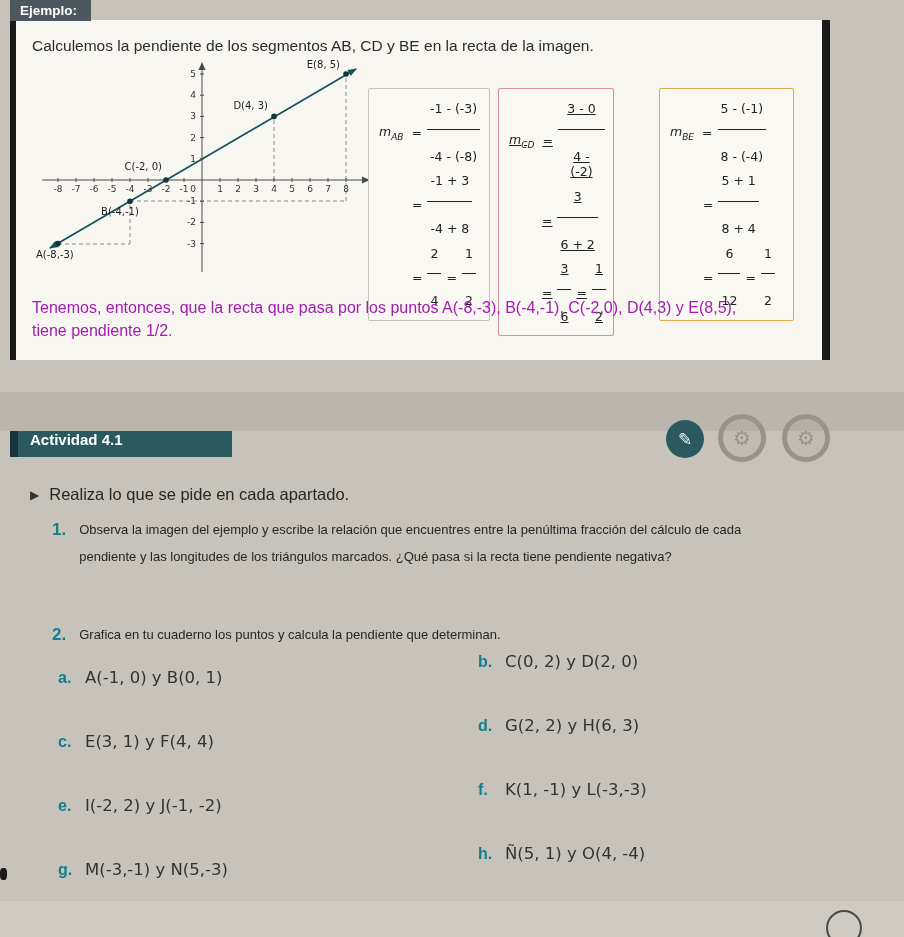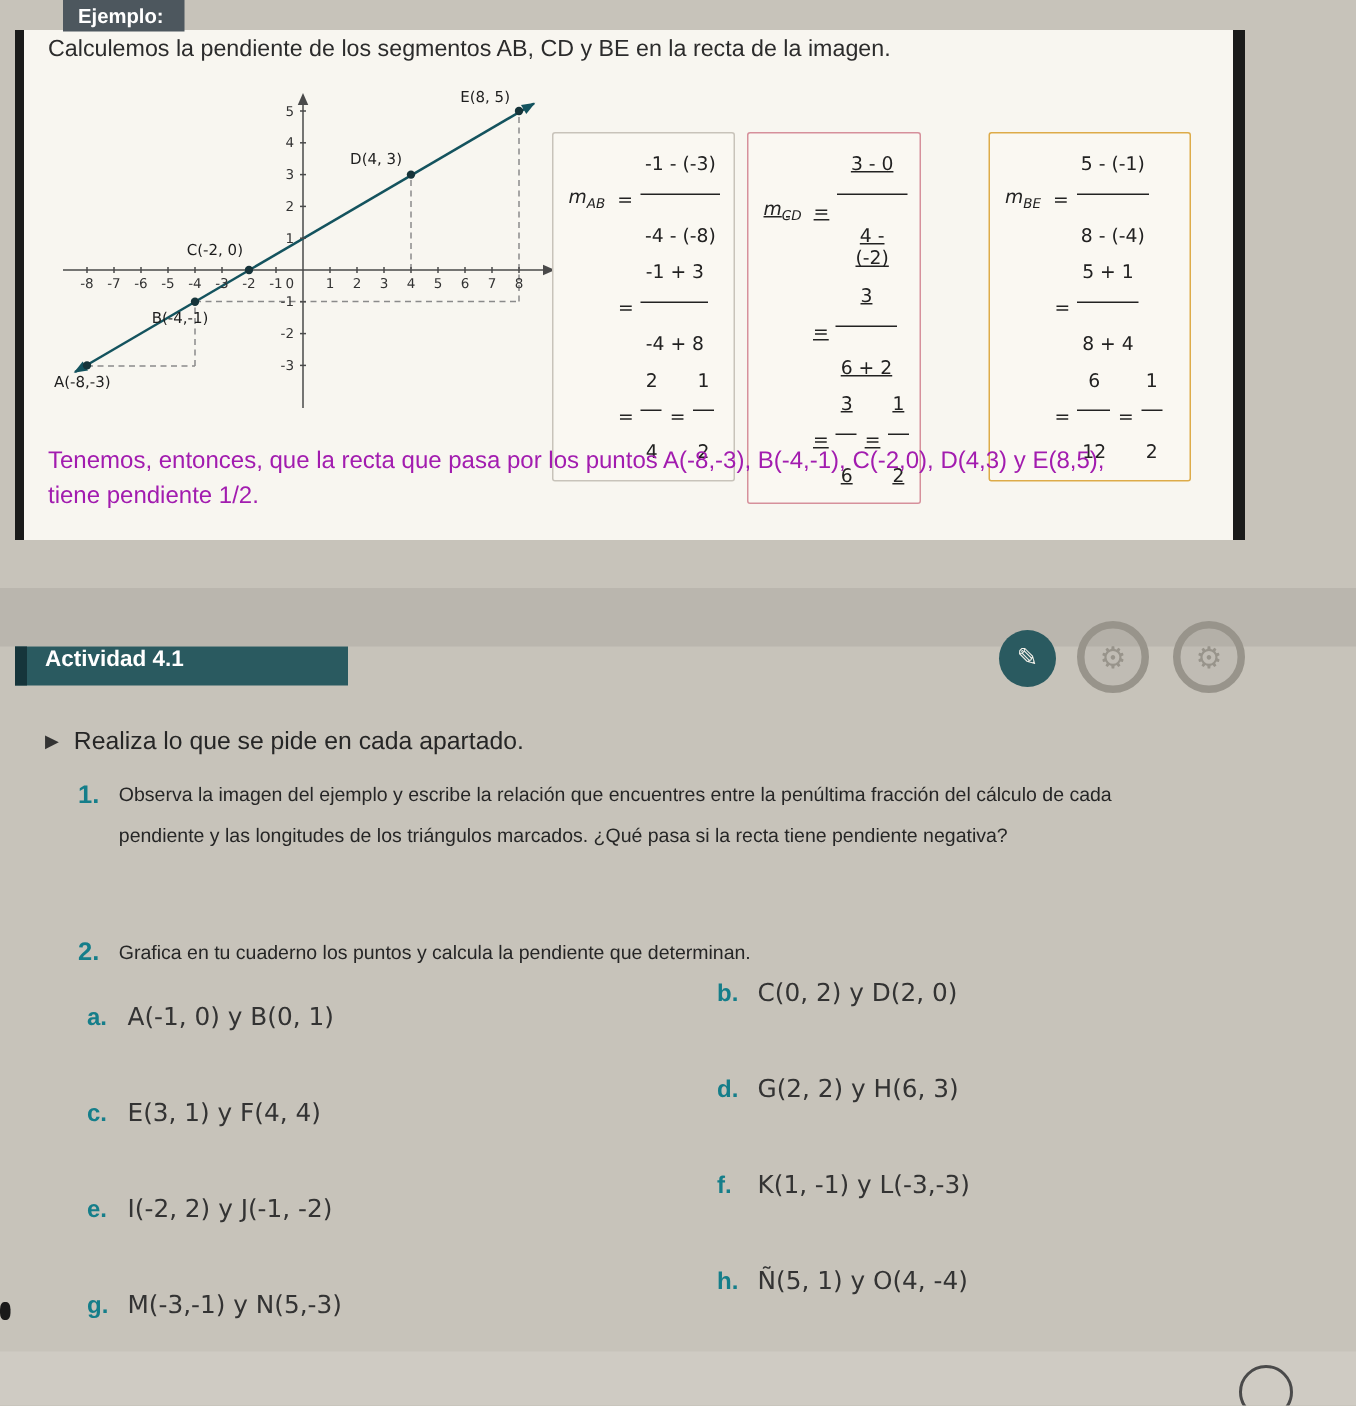--- a/index.html
+++ b/index.html
@@ -19,27 +19,26 @@
   #left-edge  { left:10px;  top:20px; width:6px; height:340px; }
   #right-edge { left:822px; top:20px; width:8px; height:340px; }
   .left-dot { position:absolute; left:0; top:868px; width:7px; height:12px; background:#1a1a1a; border-radius:40%; }
   .corner-circle { position:absolute; left:826px; top:910px; width:36px; height:36px; border:2px solid #4a4a4a; border-radius:50%; }
 
   
   .example-badge {
     position:absolute; left:10px; top:0; z-index:2;
     background:#4d575e; color:#fff; font-weight:bold; font-size:13.5px;
     padding:3px 14px 3px 10px;
-    margin-left:32px;
   }
   .example-box {
     position:absolute; left:16px; top:20px; width:806px; height:340px;
     background:#f8f6f0;
   }
-  .example-intro { position:absolute; left:16px; top:4px; font-size:15.5px; color:#2c2c2c; }
+  .example-intro { position:absolute; left:16px; top:17px; font-size:15.5px; color:#2c2c2c; }
   .conclusion { position:absolute; left:16px; top:276px; width:720px; font-size:16px; line-height:23px; color:#a21caf; }
 
   
   .graph-svg { position:absolute; left:14px; top:38px; }
   .graph-svg .axes line, .graph-svg .axis { stroke:#4a4a4a; stroke-width:1; }
   .graph-svg .axes polygon, .graph-svg .arrow { fill:#4a4a4a; }
   .graph-svg .tick { font-size:9px; fill:#333; text-anchor:middle; font-family:"DejaVu Sans",sans-serif; }
   .graph-svg .ty { text-anchor:end; }
   .graph-svg .mainline { stroke:#14535e; stroke-width:1.7; }
   .graph-svg .line-arrow { fill:#14535e; }

